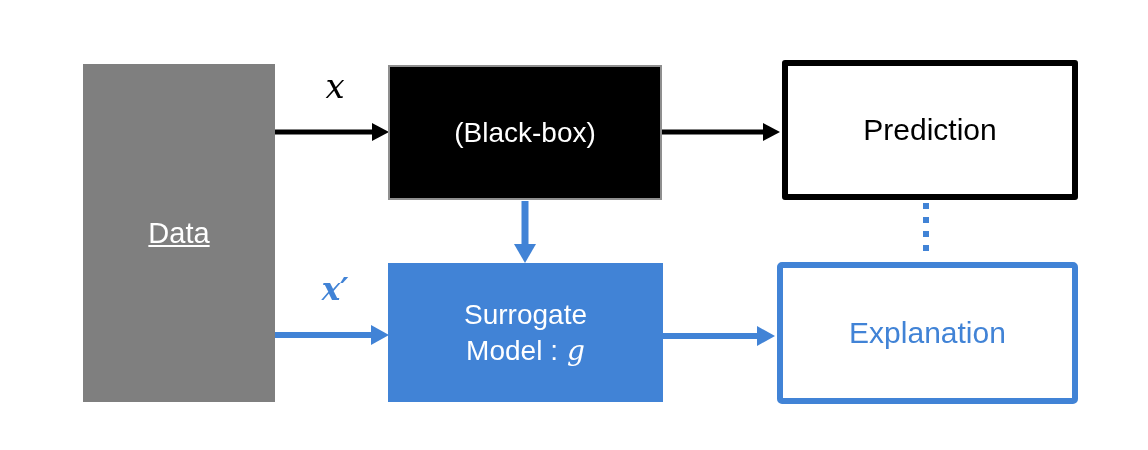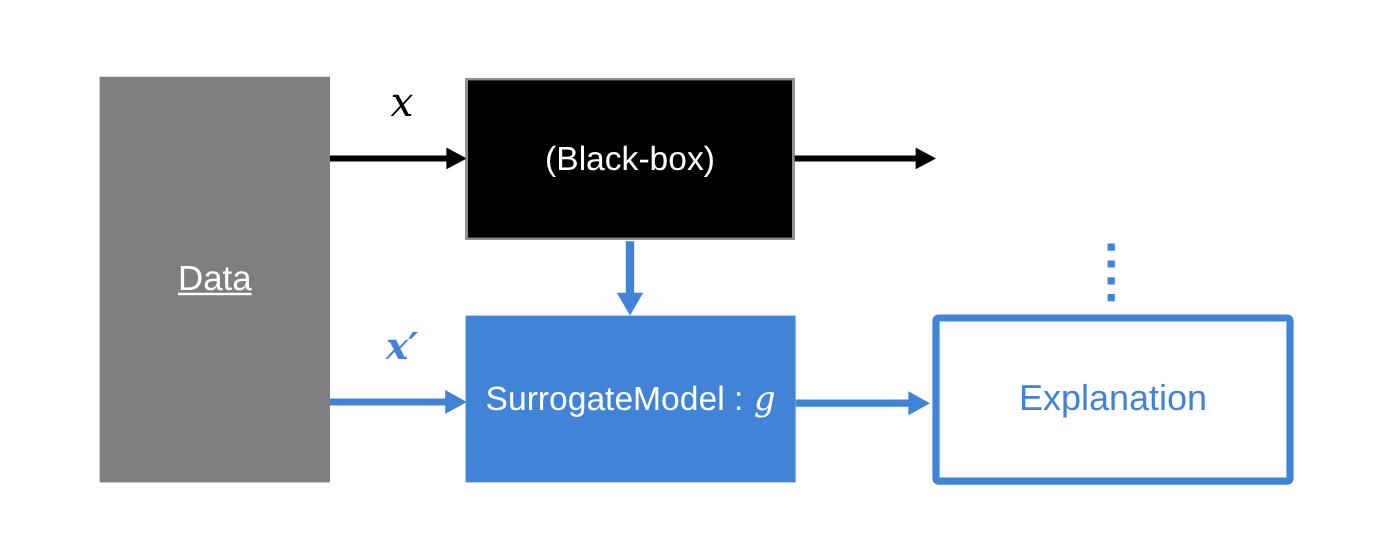--- a/index.html
+++ b/index.html
@@ -25,21 +25,21 @@
   }
   .stroke-black { stroke: var(--black, #000); }
   .fill-black   { fill:   var(--black, #000); }
   .stroke-blue  { stroke: var(--blue, #4183D6); }
   .fill-blue    { fill:   var(--blue, #4183D6); }
 
   .node {
     position: absolute;
     box-sizing: border-box;
     display: flex;
-    flex-direction: row;
+    flex-direction: column;
     align-items: center;
     justify-content: center;
     text-align: left;
   }
   .node .line { line-height: 1.26; }
 
   .node-data {
     left: 83px; top: 64px; width: 192px; height: 338px;
     background: var(--gray, #7F7F7F);
     color: #ffffff;
@@ -136,20 +136,23 @@
   </svg>
 
   <div class="node node-data">
     <span class="line">Data</span>
   </div>
 
   <div class="node node-blackbox">
     <div class="line">(Black-box)</div>
   </div>
 
+  <div class="node node-prediction">
+    <span class="line">Prediction</span>
+  </div>
 
   <div class="node node-explanation">
     <span class="line">Explanation</span>
   </div>
 
   <div class="node node-surrogate">
     <div class="line">Surrogate</div>
     <div class="line">
       <span>Model :</span><span class="math-sym">g</span>
     </div>

